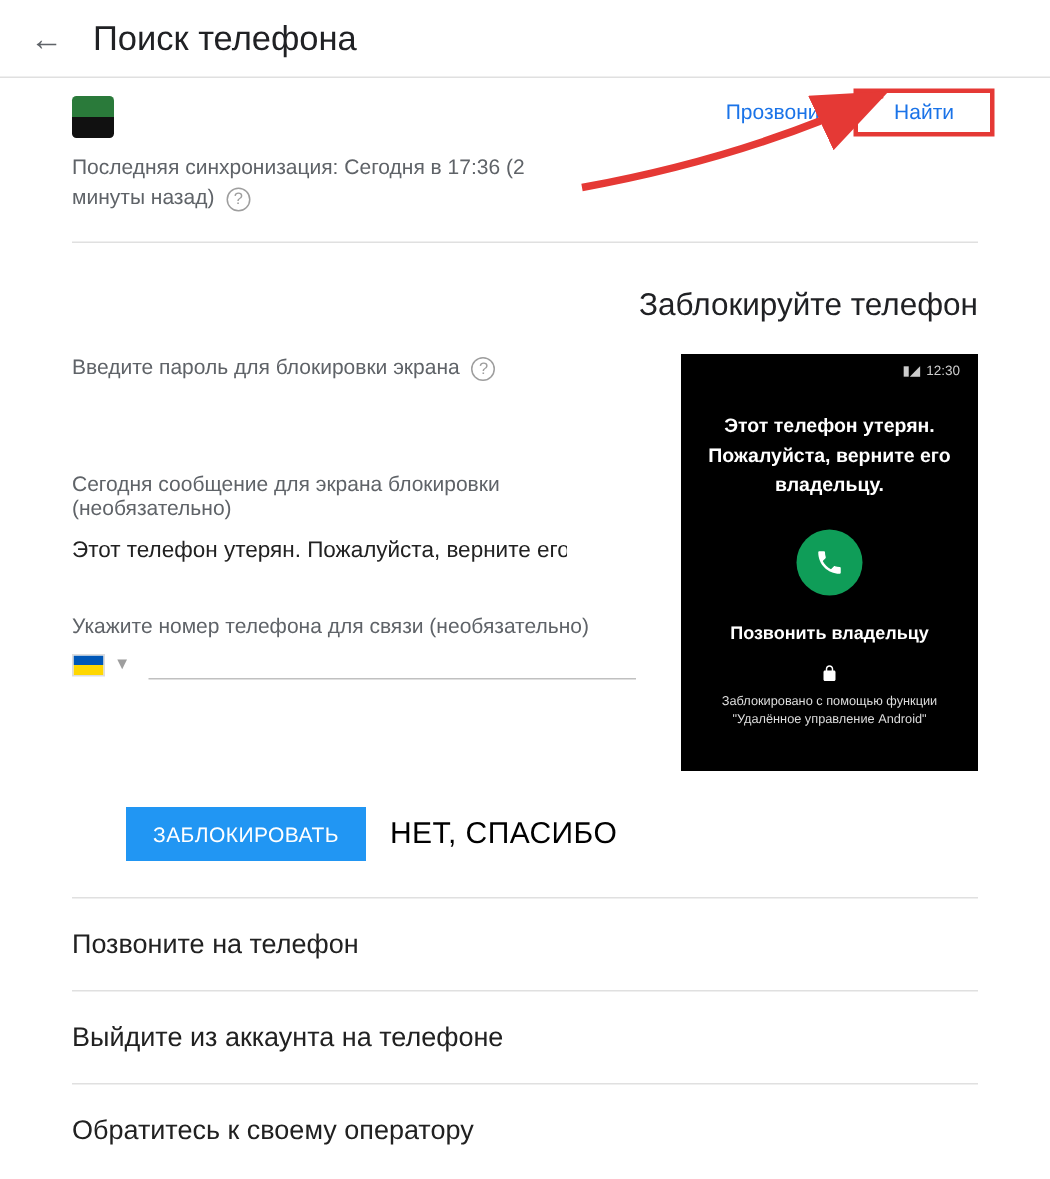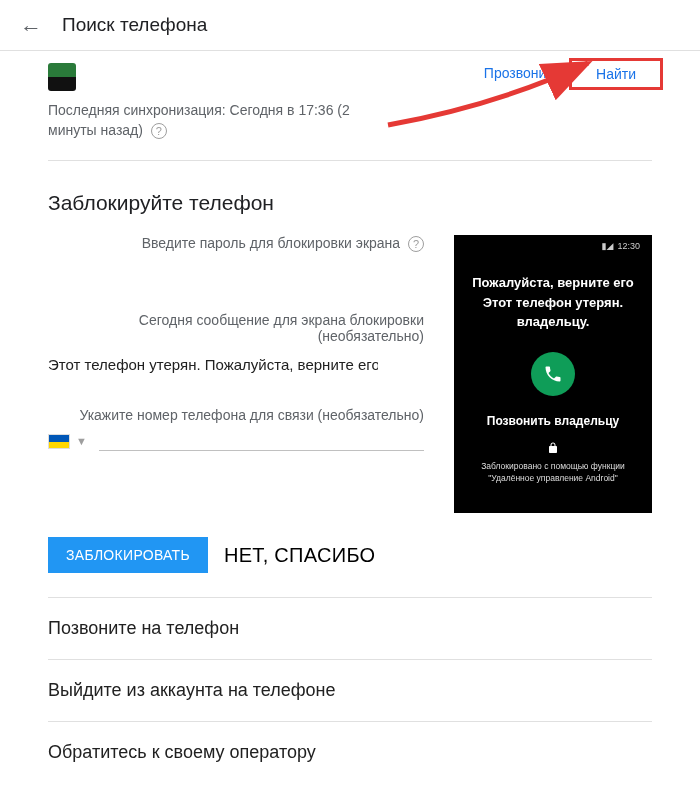--- a/index.html
+++ b/index.html
@@ -16,21 +16,21 @@
       align-items: center;
       padding: 12px 20px;
       border-bottom: 1px solid #e0e0e0;
     }
     .back-arrow {
       font-size: 22px;
       color: #5f6368;
       margin-right: 20px;
       cursor: pointer;
     }
-    .header-title { font-size: 19px; color: #202124; }
+    .header-title { font-size: 23px; color: #202124; }
     .content { padding: 0 48px; }
     .sync-row {
       display: flex;
       justify-content: space-between;
       align-items: flex-start;
       padding: 10px 0 20px 0;
       border-bottom: 1px solid #e0e0e0;
     }
     .sync-left { display: flex; align-items: flex-start; gap: 10px; flex-direction: column; }
     .phone-thumb {
@@ -39,25 +39,25 @@
     }
     .sync-text { color: #5f6368; font-size: 14px; max-width: 320px; line-height: 1.4; }
     .sync-actions { display: flex; gap: 20px; align-items: flex-start; padding-top: 4px; }
     .action-link { color: #1a73e8; font-size: 14px; cursor: pointer; }
     .find-highlight { border: 3px solid #e53935; padding: 4px 24px; margin: -7px -11px; }
     .help-circle {
       display: inline-flex; align-items: center; justify-content: center;
       width: 16px; height: 16px; border: 1.5px solid #9e9e9e; border-radius: 50%;
       font-size: 11px; color: #9e9e9e; margin-left: 4px; cursor: pointer;
     }
-    .section-title { font-size: 21px; color: #202124; padding: 30px 0 20px 0; }
+    .section-title { font-size: 21px; color: #202124; padding: 30px 0 20px 0; text-align: right; }
     .main-row { display: flex; gap: 30px; }
     .form-col { flex: 1; }
     .field-label { color: #5f6368; font-size: 14px; margin-bottom: 6px; }
-    .field-block { margin-bottom: 28px; text-align: right; }
+    .field-block { margin-bottom: 28px; }
     .msg-value {
       color: #212121; font-size: 15px; white-space: nowrap; overflow: hidden;
       padding: 6px 0; width: 330px;
     }
     .phone-input-row { display: flex; align-items: center; gap: 6px; margin-top: 8px; }
     .flag {
       width: 22px; height: 15px;
       background: linear-gradient(to bottom, #0057b7 50%, #ffd700 50%);
       border: 1px solid #ddd;
     }
@@ -72,21 +72,21 @@
     .status-bar { width: 100%; display: flex; justify-content: flex-end; gap: 4px; font-size: 9px; color: #ccc; }
     .lost-msg { text-align: center; font-size: 13px; font-weight: bold; margin-top: 22px; line-height: 1.5; }
     .call-btn {
       width: 44px; height: 44px; border-radius: 50%; background: #0f9d58;
       display: flex; align-items: center; justify-content: center; margin-top: 20px;
     }
     .call-btn svg { fill: #fff; }
     .call-owner { font-size: 12px; font-weight: bold; margin-top: 18px; }
     .lock-icon { margin-top: 14px; font-size: 12px; }
     .locked-by { font-size: 8.5px; text-align: center; margin-top: 4px; line-height: 1.4; color: #ddd; }
-    .button-row { display: flex; gap: 16px; align-items: center; margin-top: 24px; margin-bottom: 24px; }
+    .button-row { display: flex; gap: 16px; align-items: center; margin-top: 24px; margin-bottom: 24px; margin-left: 36px; }
     .btn-primary {
       background: #2196f3; color: #fff; padding: 10px 18px;
       font-size: 14px; font-weight: 500; border: none; cursor: pointer;
       letter-spacing: 0.3px;
     }
     .btn-text {
       color: #000000; font-size: 20px; font-weight: 500; cursor: pointer;
       background: none; border: none; letter-spacing: 0.3px;
     }
     .option-row {
@@ -148,22 +148,22 @@
       </div>
     </div>
 
     <div class="preview-col">
       <div class="phone-preview">
         <div class="status-bar">
           <span>▮◢</span>
           <span>12:30</span>
         </div>
         <div class="lost-msg">
+          <div>Этот телефон утерян.</div>
           <div>Пожалуйста, верните его</div>
-          <div>Этот телефон утерян.</div>
           <div>владельцу.</div>
         </div>
         <div class="call-btn">
           <svg width="20" height="20" viewBox="0 0 24 24">
               <path d="M6.6 10.8c1.4 2.8 3.8 5.1 6.6 6.6l2.2-2.2c.3-.3.7-.4 1-.2 1.1.4 2.3.6 3.6.6.6 0 1 .4 1 1V20c0 .6-.4 1-1 1C10.6 21 3 13.4 3 4c0-.6.4-1 1-1h3.4c.6 0 1 .4 1 1 0 1.3.2 2.5.6 3.6.1.3 0 .8-.2 1l-2.2 2.2z"></path>
             </svg>
         </div>
         <div class="call-owner">Позвонить владельцу</div>
         <div class="lock-icon">
           <svg width="12" height="12" viewBox="0 0 24 24" fill="#fff">

